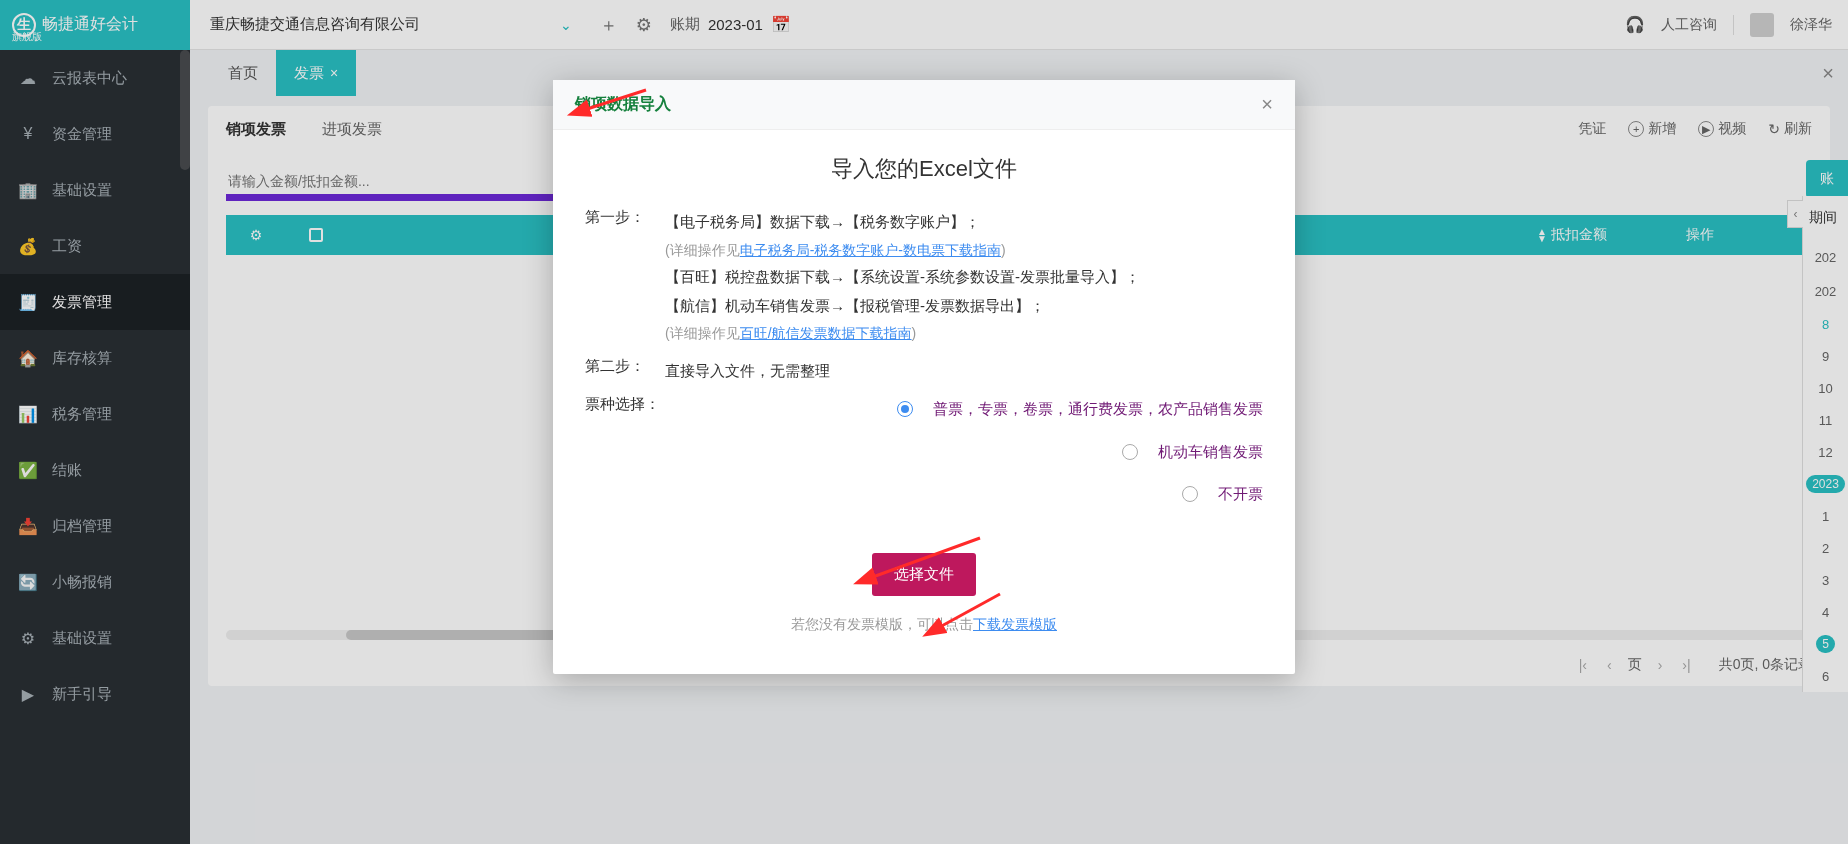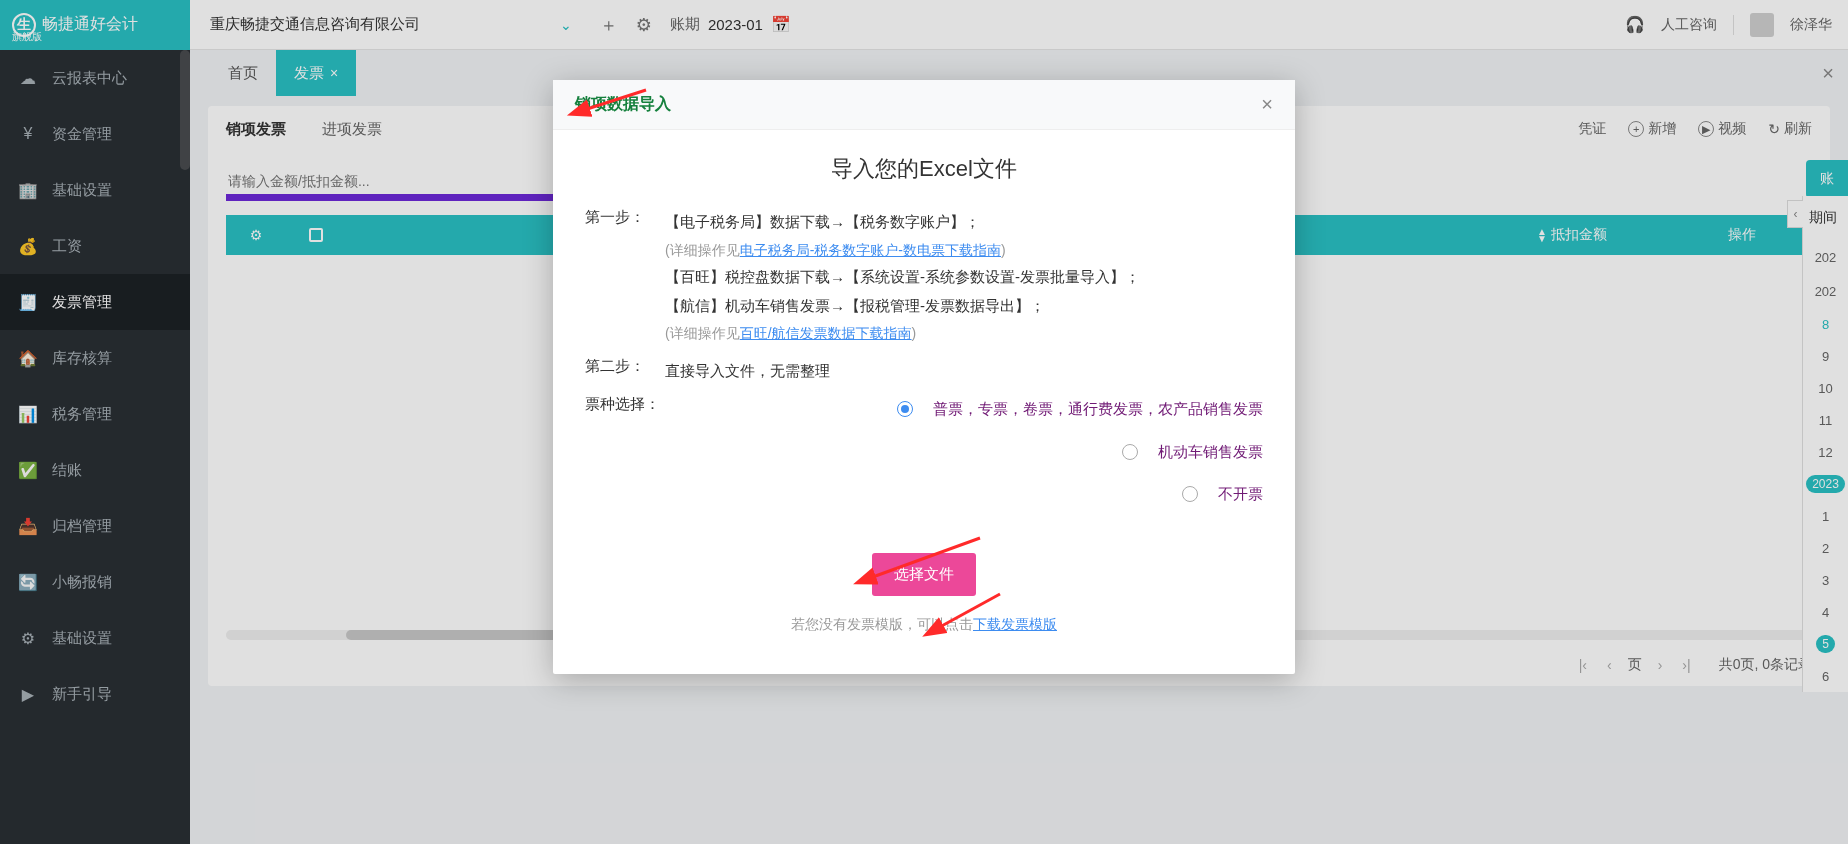--- a/index.html
+++ b/index.html
@@ -48,21 +48,21 @@
 .circ-icon { width: 16px; height: 16px; border: 1.5px solid #888; border-radius: 50%; display: inline-flex; align-items: center; justify-content: center; font-size: 11px; line-height: 1; }
 
 .filter-row { margin-top: 18px; }
 .filter-input { width: 420px; height: 34px; border: none; border-bottom: 7px solid #6d28d9; font-size: 14px; color: #aaa; outline: none; padding: 4px 2px; }
 
 .table-head { margin-top: 14px; height: 40px; background: #29c1c4; color: #fff; display: flex; align-items: center; font-size: 14px; }
 .th { padding: 0 14px; display: flex; align-items: center; gap: 4px; }
 .th.gear { width: 60px; justify-content: center; }
 .th.check { width: 60px; justify-content: center; }
 .th.amt1 { margin-left: auto; width: 200px; justify-content: center; }
-.th.op { width: 140px; justify-content: center; }
+.th.op { width: 140px; justify-content: flex-start; }
 .checkbox { width: 14px; height: 14px; border: 2px solid #fff; border-radius: 2px; }
 .sort-icon { font-size: 10px; display: flex; flex-direction: column; line-height: 7px; }
 
 .hscroll-track { position: absolute; bottom: 46px; left: 18px; right: 18px; height: 10px; background: #eee; border-radius: 5px; }
 .hscroll-thumb { position: absolute; left: 120px; width: 520px; height: 10px; background: #c8c8c8; border-radius: 5px; }
 
 .pager { position: absolute; bottom: 12px; right: 18px; display: flex; align-items: center; gap: 12px; color: #666; font-size: 14px; }
 .pager .nav { font-size: 14px; color: #aaa; cursor: pointer; padding: 0 4px; }
 
 .acct-btn { position: absolute; right: 0; top: 110px; background: #29c1c4; color: #fff; padding: 10px 14px; border-top-left-radius: 4px; border-bottom-left-radius: 4px; font-size: 14px; }
@@ -86,21 +86,21 @@
 .step-row { display: flex; align-items: flex-start; margin-bottom: 10px; font-size: 15px; color: #333; }
 .step-label { width: 80px; flex-shrink: 0; }
 .step-content { flex: 1; line-height: 1.9; }
 .step-sub { color: #999; font-size: 14px; }
 .link { color: #3d8cf0; cursor: pointer; }
 .link.u { text-decoration: underline; }
 .radio-row { display: flex; align-items: center; gap: 20px; margin-bottom: 14px; font-size: 15px; color: #701a75; justify-content: flex-end; }
 .radio { width: 16px; height: 16px; border: 1.5px solid #aaa; border-radius: 50%; display: inline-flex; align-items: center; justify-content: center; }
 .radio.sel { border-color: #3d8cf0; }
 .radio.sel::after { content: ""; width: 8px; height: 8px; background: #3d8cf0; border-radius: 50%; }
-.btn-primary { display: block; margin: 30px auto 20px auto; background: #ec4899; color: #fff; border: none; padding: 12px 22px; font-size: 15px; border-radius: 3px; cursor: pointer; }
+.btn-primary { display: block; margin: 30px auto 20px auto; background: #be185d; color: #fff; border: none; padding: 12px 22px; font-size: 15px; border-radius: 3px; cursor: pointer; }
 .modal-foot-text { text-align: center; font-size: 14px; color: #999; }
 
 
 .arrow { position: absolute; pointer-events: none; }
 .arrow svg { overflow: visible; }
 </style>
 </head>
 <body>
 
 <div class="topbar">

